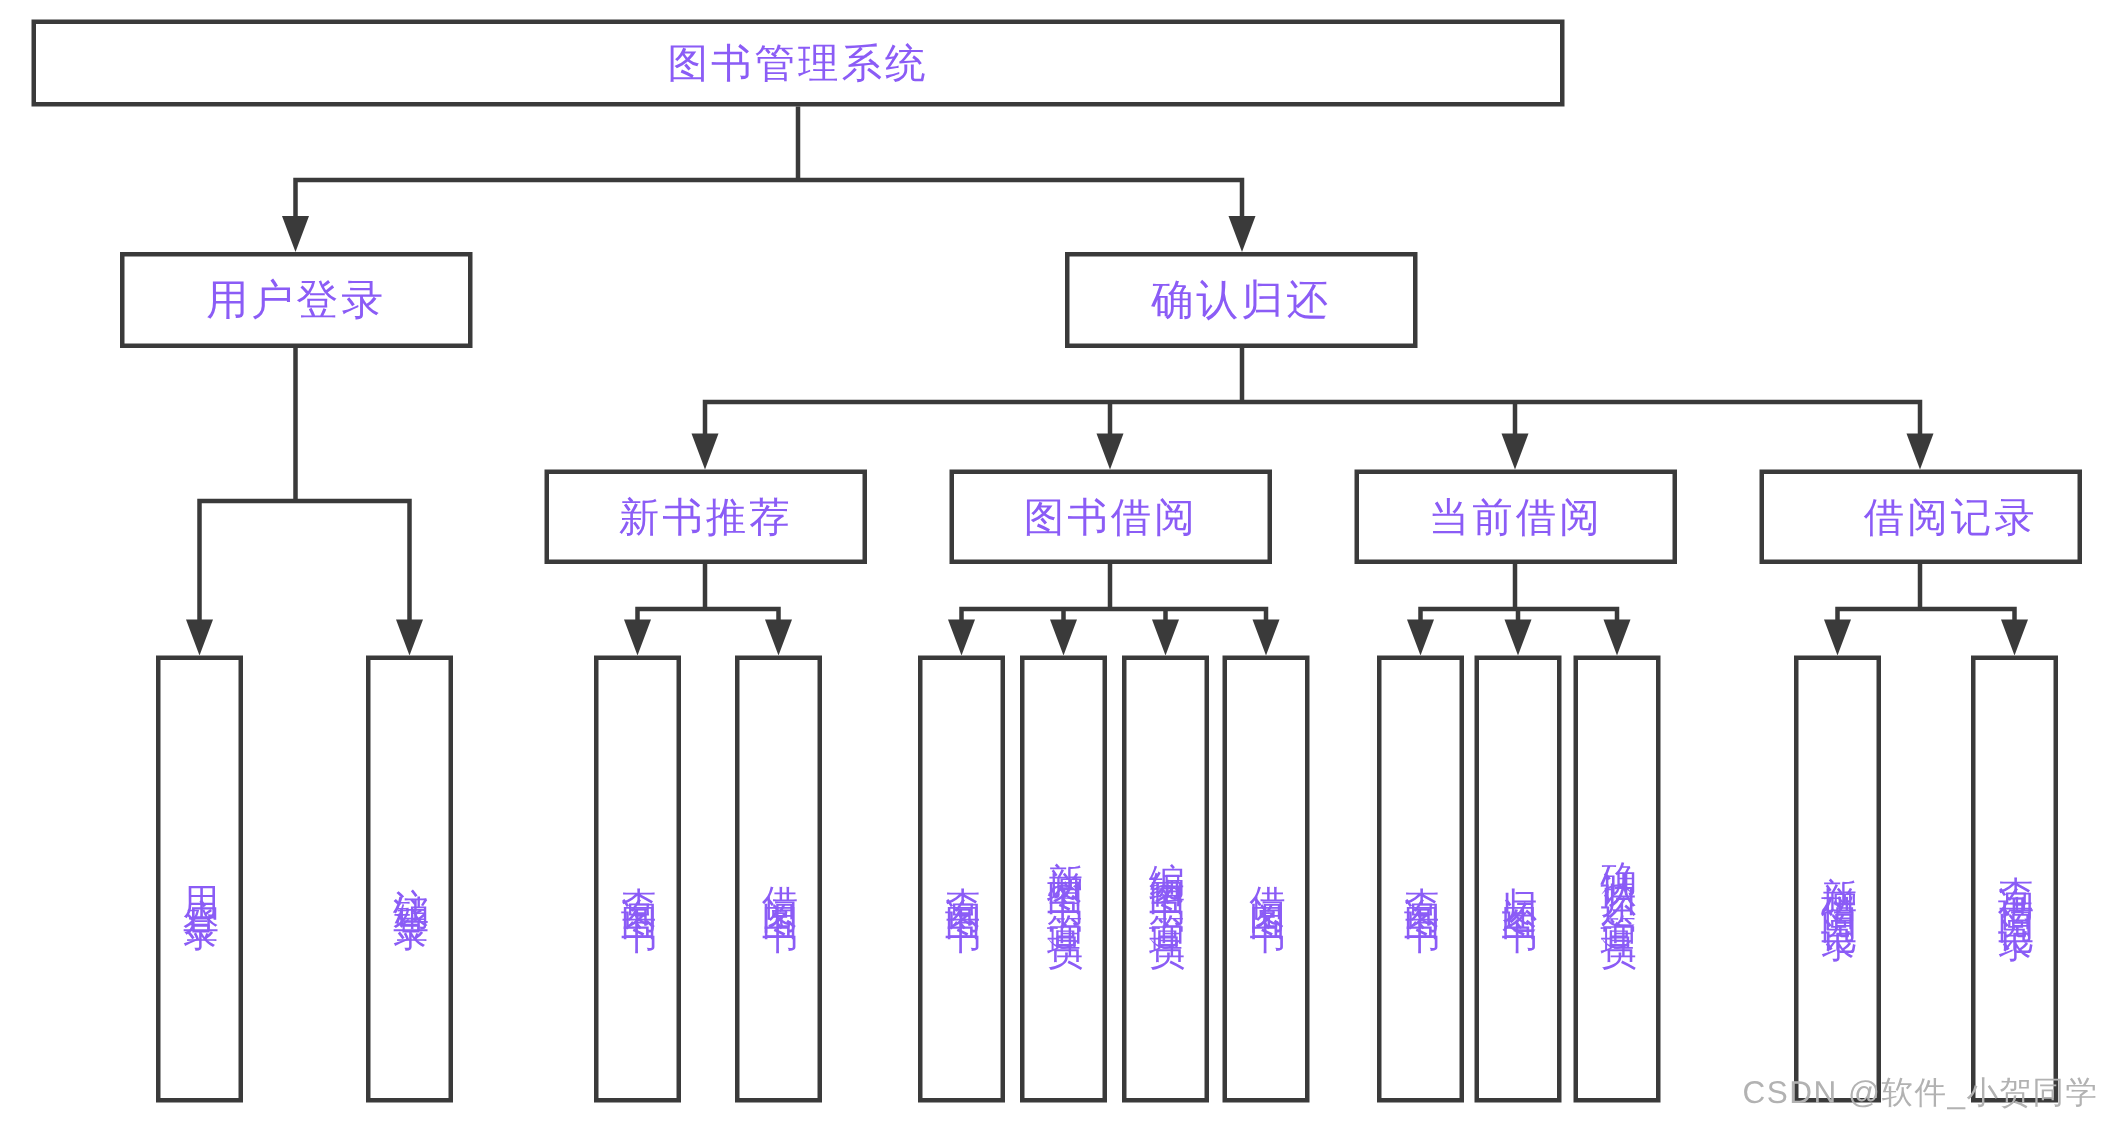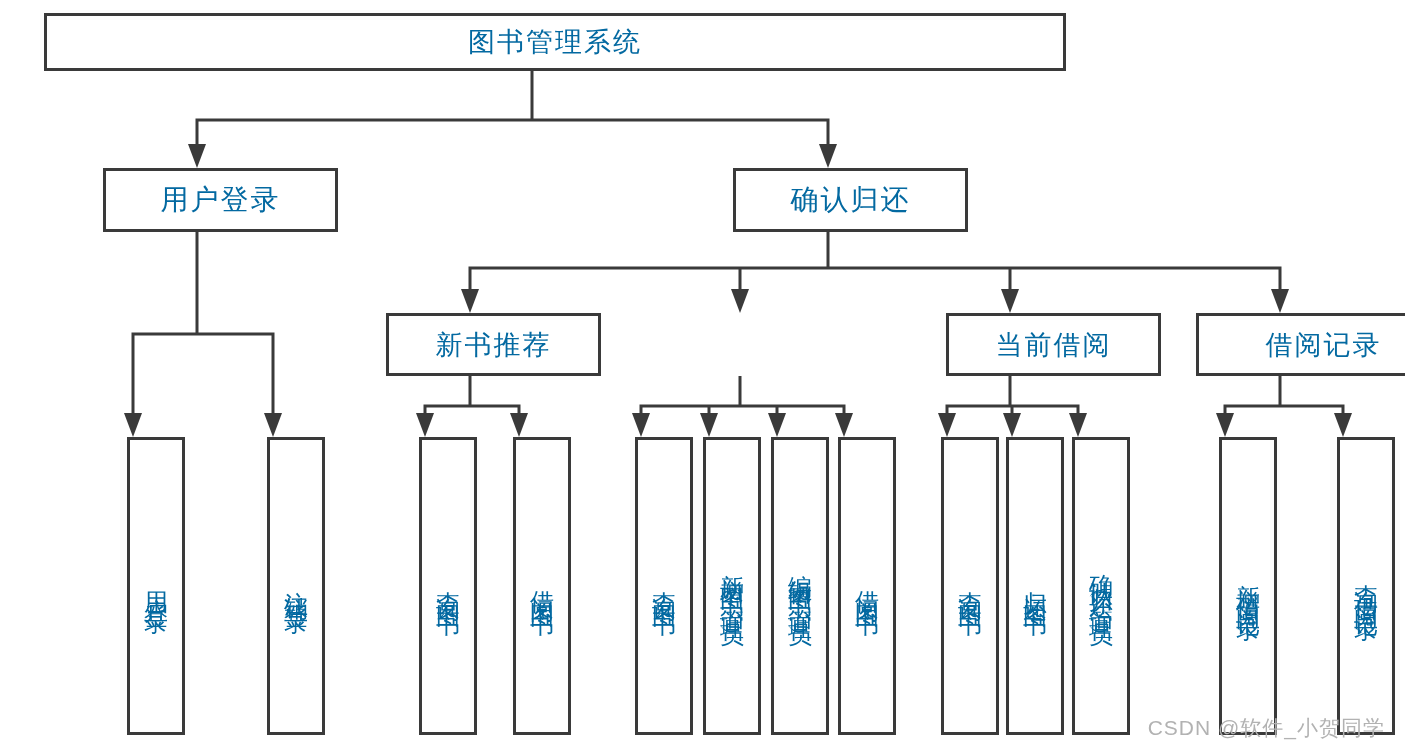--- a/index.html
+++ b/index.html
@@ -4,33 +4,33 @@
 <style>
   html,body{margin:0;padding:0;background:#ffffff;}
   #stage{
     position:relative;width:1405px;height:747px;background:#ffffff;overflow:hidden;
     font-family:"Liberation Sans","DejaVu Sans",sans-serif;
   }
   #wires{position:absolute;left:0;top:0;z-index:1;}
   .node{
     position:absolute;box-sizing:border-box;background:#ffffff;
     border:3px solid #3a3a3a;display:flex;align-items:center;justify-content:center;
-    z-index:2;color:#0369a1;margin-left:23px;
+    z-index:2;color:#8b5cf6;
   }
   .node .lbl{letter-spacing:2px;white-space:nowrap;}
   .h1 .lbl{font-size:27px;}
   .h2 .lbl{font-size:28px;}
   .h3 .lbl{font-size:27px;}
   .leaf{width:58px;top:437px;height:298px;}
   .leaf .lbl{
     writing-mode:vertical-rl;text-orientation:mixed;
     font-size:24px;letter-spacing:7px;line-height:1;white-space:nowrap;
   }
   #watermark{
-    position:absolute;right:20px;bottom:5px;z-index:3;
+    position:absolute;right:6px;bottom:5px;z-index:3;
     font-size:21px;color:#b2b2b2;letter-spacing:1px;white-space:nowrap;
   }
   path{stroke:#3a3a3a;stroke-width:3;fill:none;}
   polygon{fill:#3a3a3a;stroke:none;}
 </style>
 </head>
 <body>
 
 <div id="stage">
 
@@ -84,21 +84,24 @@
   <div class="node h2" style="left:80px;top:168px;width:235px;height:64px;">
     <span class="lbl">用户登录</span>
   </div>
   <div class="node h2" style="left:710px;top:168px;width:235px;height:64px;">
     <span class="lbl">确认归还</span>
   </div>
 
   <div class="node h3" style="left:363px;top:313px;width:215px;height:63px;">
     <span class="lbl">新书推荐</span>
   </div>
-  <div class="node h3" style="left:923px;top:313px;width:215px;height:63px;">
+  <div class="node h3" style="left:633px;top:313px;width:215px;height:63px;">
+    <span class="lbl">图书借阅</span>
+  </div>
+  <div class="node h3" style="left:903px;top:313px;width:215px;height:63px;">
     <span class="lbl">当前借阅</span>
   </div>
   <div class="node h3" style="left:1173px;top:313px;width:215px;height:63px;padding-left:40px;">
     <span class="lbl">借阅记录</span>
   </div>
 
   <div class="node leaf" style="left:104px;">
     <span class="lbl">用户登录</span>
   </div>
   <div class="node leaf" style="left:244px;">

